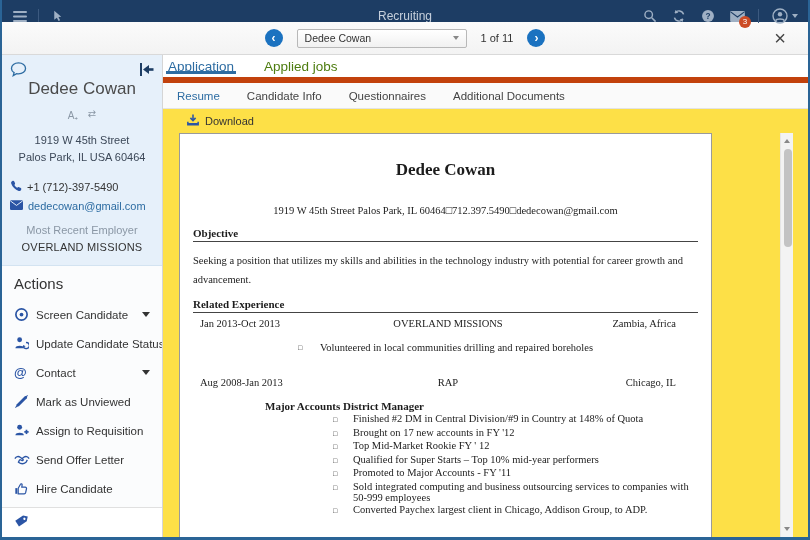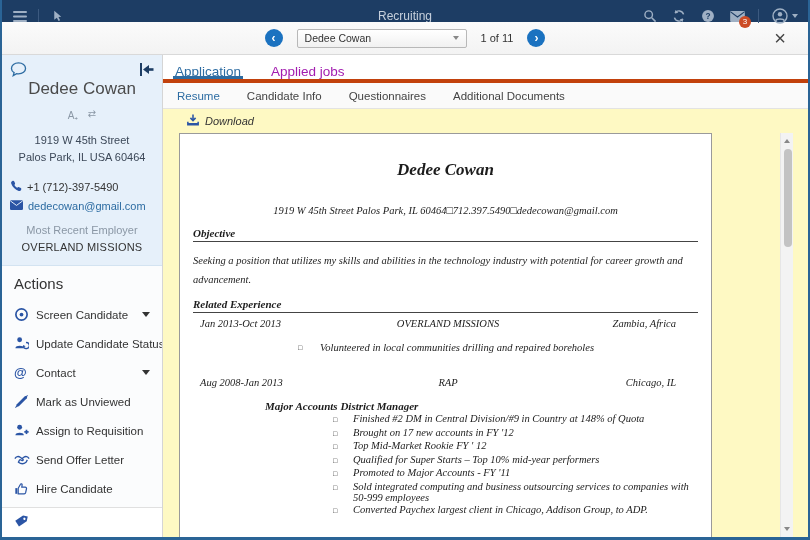--- a/index.html
+++ b/index.html
@@ -53,29 +53,29 @@
   .action-item { display:flex; align-items:center; height:29px; cursor:pointer; }
   .aicon { width:22px; flex:none; display:flex; align-items:center; color:#2b55a5; }
   .aicon svg { display:block; }
   .alabel { font-size:11.5px; color:#333; white-space:nowrap; }
   .acaret { margin-left:auto; width:0; height:0; border-left:4px solid transparent; border-right:4px solid transparent; border-top:5px solid #333; }
   .addtags { flex:none; border-top:1px solid #e0e0e0; background:#fff; height:30px; display:flex; align-items:center; padding:0 12px; gap:9px; cursor:pointer; }
   .addtags-label { font-size:11.5px; color:#9aa5b0;margin-top:36px; }
 
   
   .main { flex:1; display:flex; flex-direction:column; position:relative; background:#fff; }
-  .tabs { height:28px; flex:none; border-bottom:4px solid #c2410c; display:flex; align-items:flex-end; padding-left:12px; gap:30px; background:#fff; }
-  .tab { display:flex; align-items:center; font-size:13.5px; color:#a21caf; cursor:pointer; position:relative; }
+  .tabs { height:28px; flex:none; border-bottom:6px solid #c2410c; display:flex; align-items:center; padding-left:5px; gap:30px; background:#fff; }
+  .tab { display:flex; align-items:center; font-size:13.5px; color:#4d7c0f; cursor:pointer; position:relative; }
   .tab.active { color:#2d6ca2; }
   .tab.active::after { content:""; position:absolute; left:-2px; right:-2px; bottom:0; height:3px; background:#2d6ca2; }
   .subtabs { height:26px; flex:none; border-bottom:1px solid #e3e3e3; background:#fafafa; display:flex; align-items:center; padding-left:14px; gap:27px; }
   .subtab { font-size:11.5px; color:#444; cursor:pointer; }
   .subtab.active { color:#2d6ca2; }
 
-  .pane { flex:1; position:relative; background:#fef9c3; overflow:hidden;font-style:italic; }
+  .pane { flex:1; position:relative; background:#fde047; overflow:hidden; }
   .dl-row { height:24px; display:flex; align-items:center; padding-left:24px; gap:6px; cursor:pointer; }
   .dl-label { font-size:11px; color:#333; }
 
   .docarea { position:absolute; left:0; right:14px; top:24px; bottom:0; overflow:hidden; }
   .page { position:absolute; left:16px; top:0; width:533px; height:560px; background:#fff; border:1px solid #9a9a9a; border-bottom:none; font-family:"Liberation Serif", serif; color:#1c1c1c; padding:0 13px; }
 
   
   .scrollbar { position:absolute; right:1px; top:0; bottom:0; width:13px; background:#f3f3f3; border-left:1px solid #e6e6e6; }
   .sb-arrow { position:absolute; left:0; right:0; height:12px; display:flex; align-items:center; justify-content:center; cursor:pointer; }
   .sb-arrow.up { top:2px; } .sb-arrow.down { bottom:2px; }

